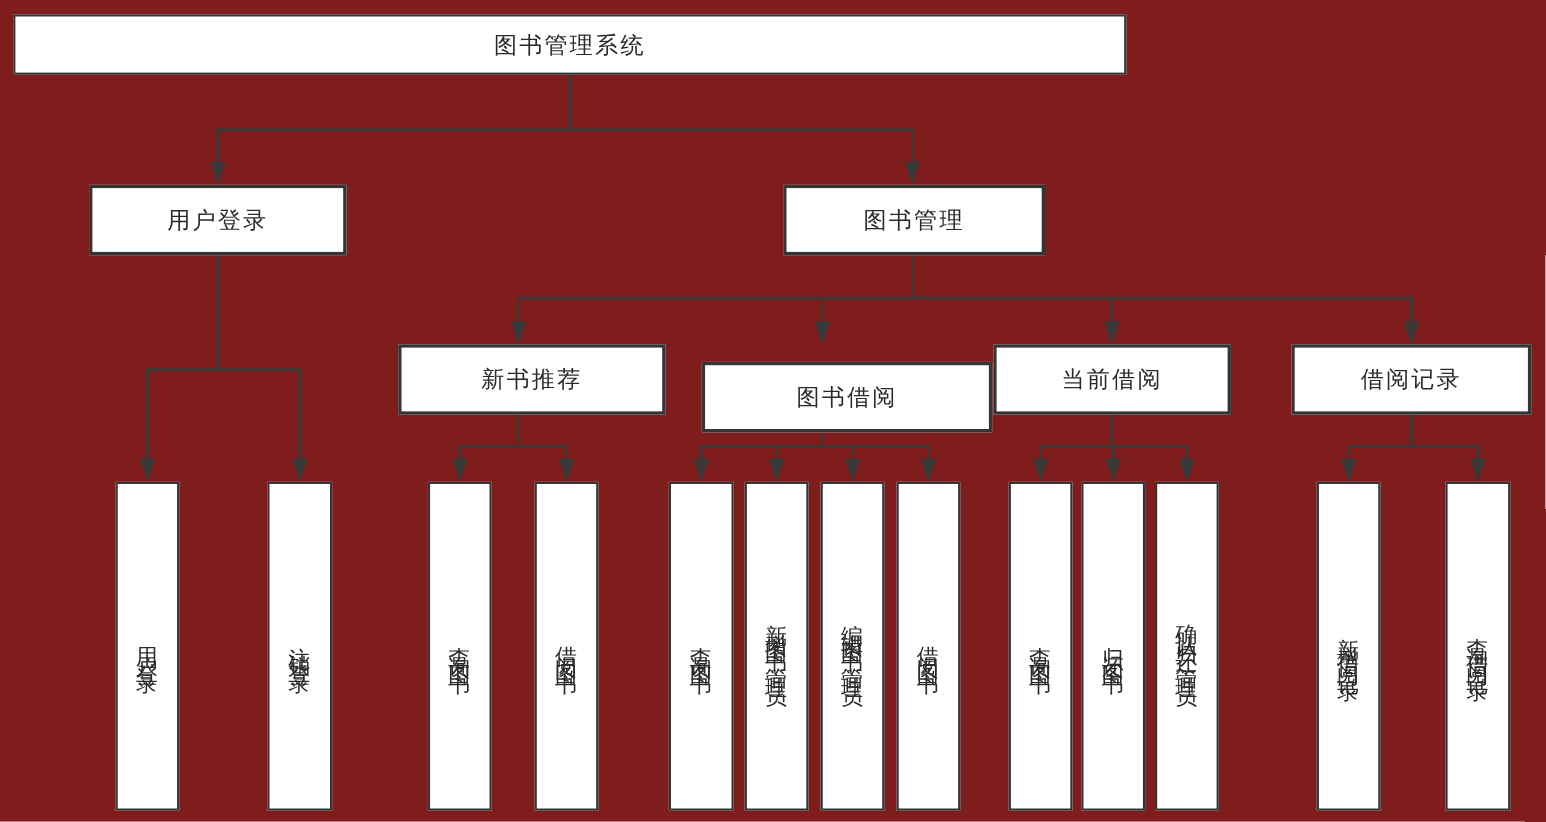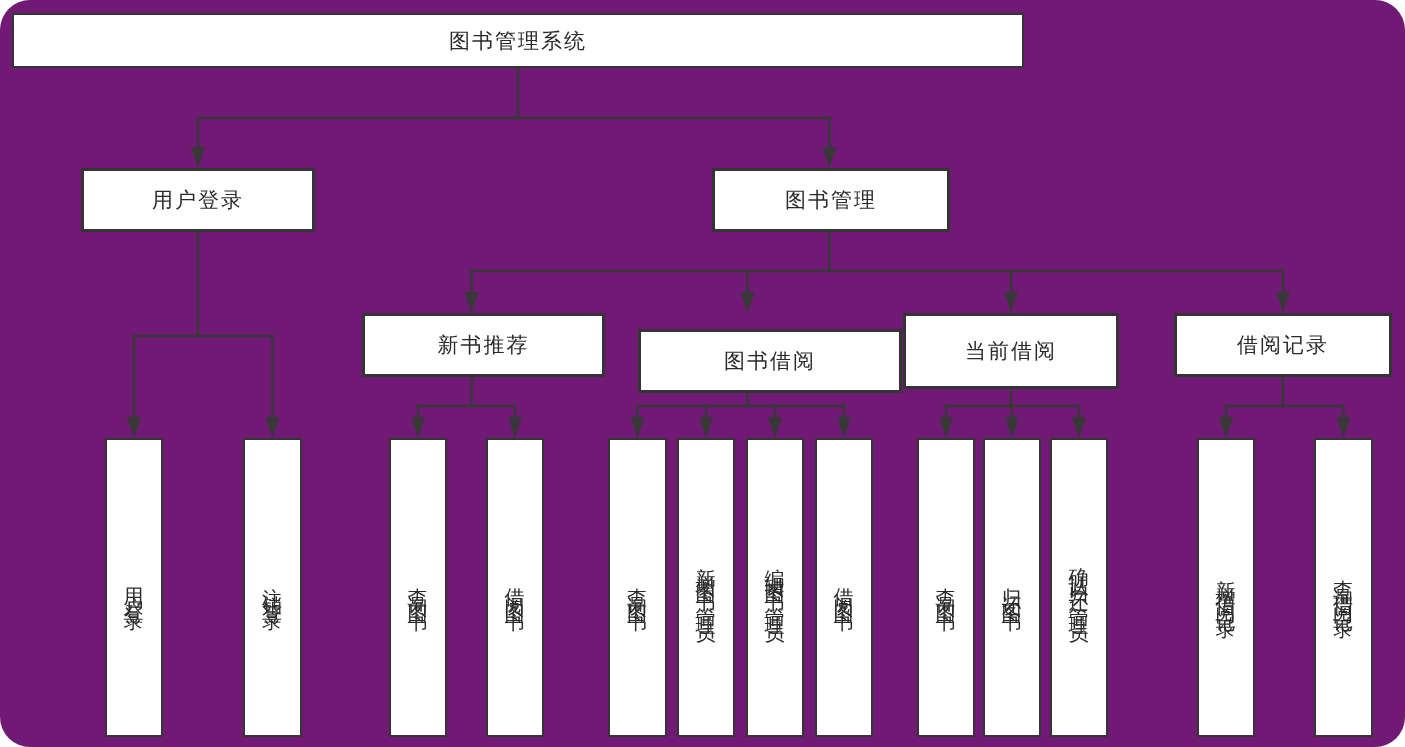--- a/index.html
+++ b/index.html
@@ -55,21 +55,21 @@
     font-size: 18px;
     color: rgba(148,148,148,0.92);
     letter-spacing: 0.5px;
     z-index: 5;
     white-space: nowrap;
   }
 </style>
 </head>
 <body>
 
-<div id="canvas" style="background: #701a75; border-radius: 30px;">
+<div id="canvas" style="background: #7f1d1d;">
   <svg id="edge-layer" xmlns="http://www.w3.org/2000/svg" viewBox="0 0 1405 747">
       <line x1="518" y1="68" x2="518" y2="118" stroke="#383838" stroke-width="2.5" stroke-linecap="square"></line>
       <line x1="198" y1="118" x2="829.5" y2="118" stroke="#383838" stroke-width="2.5" stroke-linecap="square"></line>
       <line x1="198" y1="118" x2="198" y2="164" stroke="#383838" stroke-width="2.5" stroke-linecap="square"></line>
       <polygon points="191,147 205,147 198,168" fill="#383838"></polygon>
       <line x1="829.5" y1="118" x2="829.5" y2="164" stroke="#383838" stroke-width="2.5" stroke-linecap="square"></line>
       <polygon points="822.5,147 836.5,147 829.5,168" fill="#383838"></polygon>
       <line x1="829.5" y1="232" x2="829.5" y2="271" stroke="#383838" stroke-width="2.5" stroke-linecap="square"></line>
       <line x1="471.5" y1="271" x2="1283" y2="271" stroke="#383838" stroke-width="2.5" stroke-linecap="square"></line>
       <line x1="471.5" y1="271" x2="471.5" y2="309" stroke="#383838" stroke-width="2.5" stroke-linecap="square"></line>
@@ -126,21 +126,21 @@
       </div>
       <div class="node horizontal level-mid" style="left: 712px; top: 168px; width: 238px; height: 64px; border-color: rgb(53, 53, 53);">
         <span class="label" style="color: rgb(42, 42, 42);">图书管理</span>
       </div>
       <div class="node horizontal level-mid" style="left: 362px; top: 313px; width: 243px; height: 64px; border-color: rgb(53, 53, 53);">
         <span class="label" style="color: rgb(42, 42, 42);">新书推荐</span>
       </div>
       <div class="node horizontal level-mid" style="left: 638px; top: 329px; width: 264px; height: 64px; border-color: rgb(53, 53, 53);">
         <span class="label" style="color: rgb(42, 42, 42);">图书借阅</span>
       </div>
-      <div class="node horizontal level-mid" style="left: 903px; top: 313px; width: 216px; height: 76px; border-color: rgb(53, 53, 53);">
+      <div class="node horizontal level-mid" style="left: 903px; top: 313px; width: 216px; height: 64px; border-color: rgb(53, 53, 53);">
         <span class="label" style="color: rgb(42, 42, 42);">当前借阅</span>
       </div>
       <div class="node horizontal level-mid" style="left: 1174px; top: 313px; width: 218px; height: 64px; border-color: rgb(53, 53, 53);">
         <span class="label" style="color: rgb(42, 42, 42);">借阅记录</span>
       </div>
       <div class="node vertical" style="left: 105px; top: 438px; width: 58px; height: 299px; border-color: rgb(53, 53, 53);">
         <span class="label" style="color: rgb(42, 42, 42);">用户登录</span>
       </div>
       <div class="node vertical" style="left: 243px; top: 438px; width: 59px; height: 299px; border-color: rgb(53, 53, 53);">
         <span class="label" style="color: rgb(42, 42, 42);">注销登录</span>

